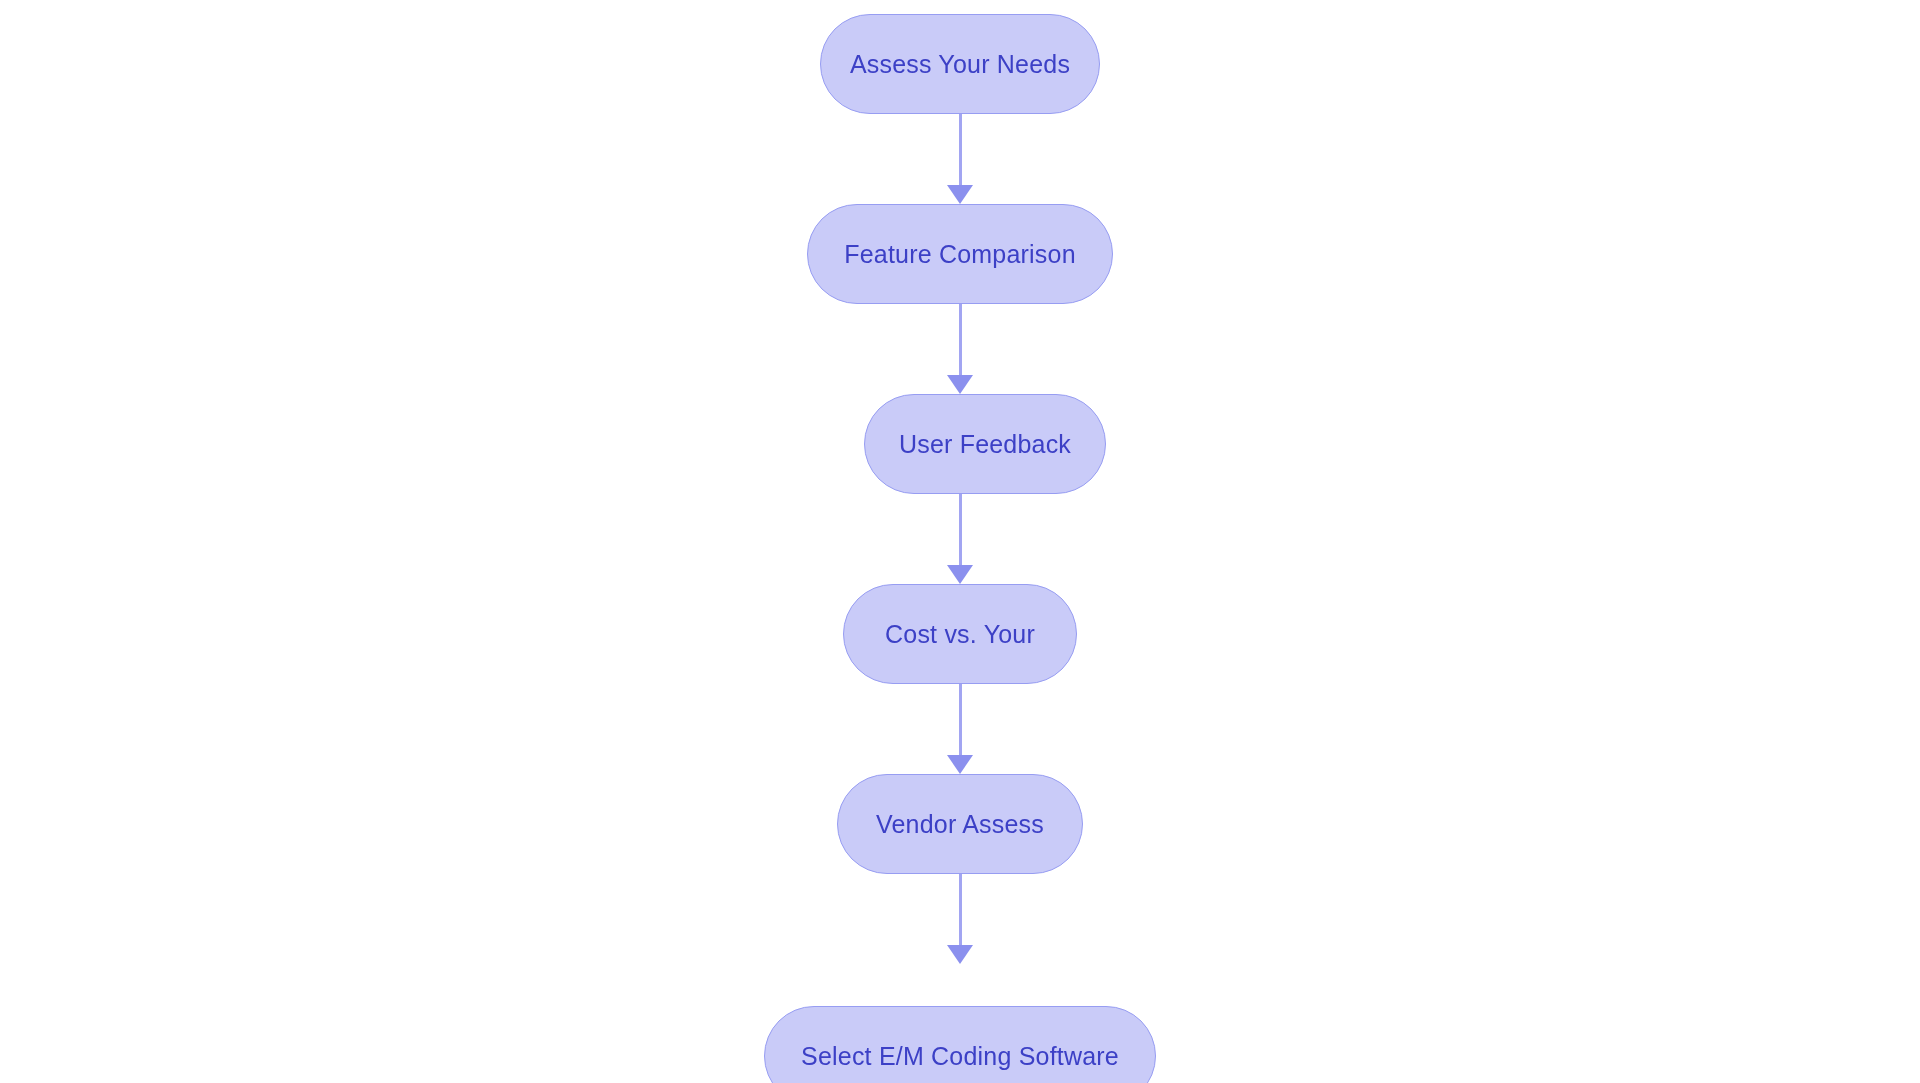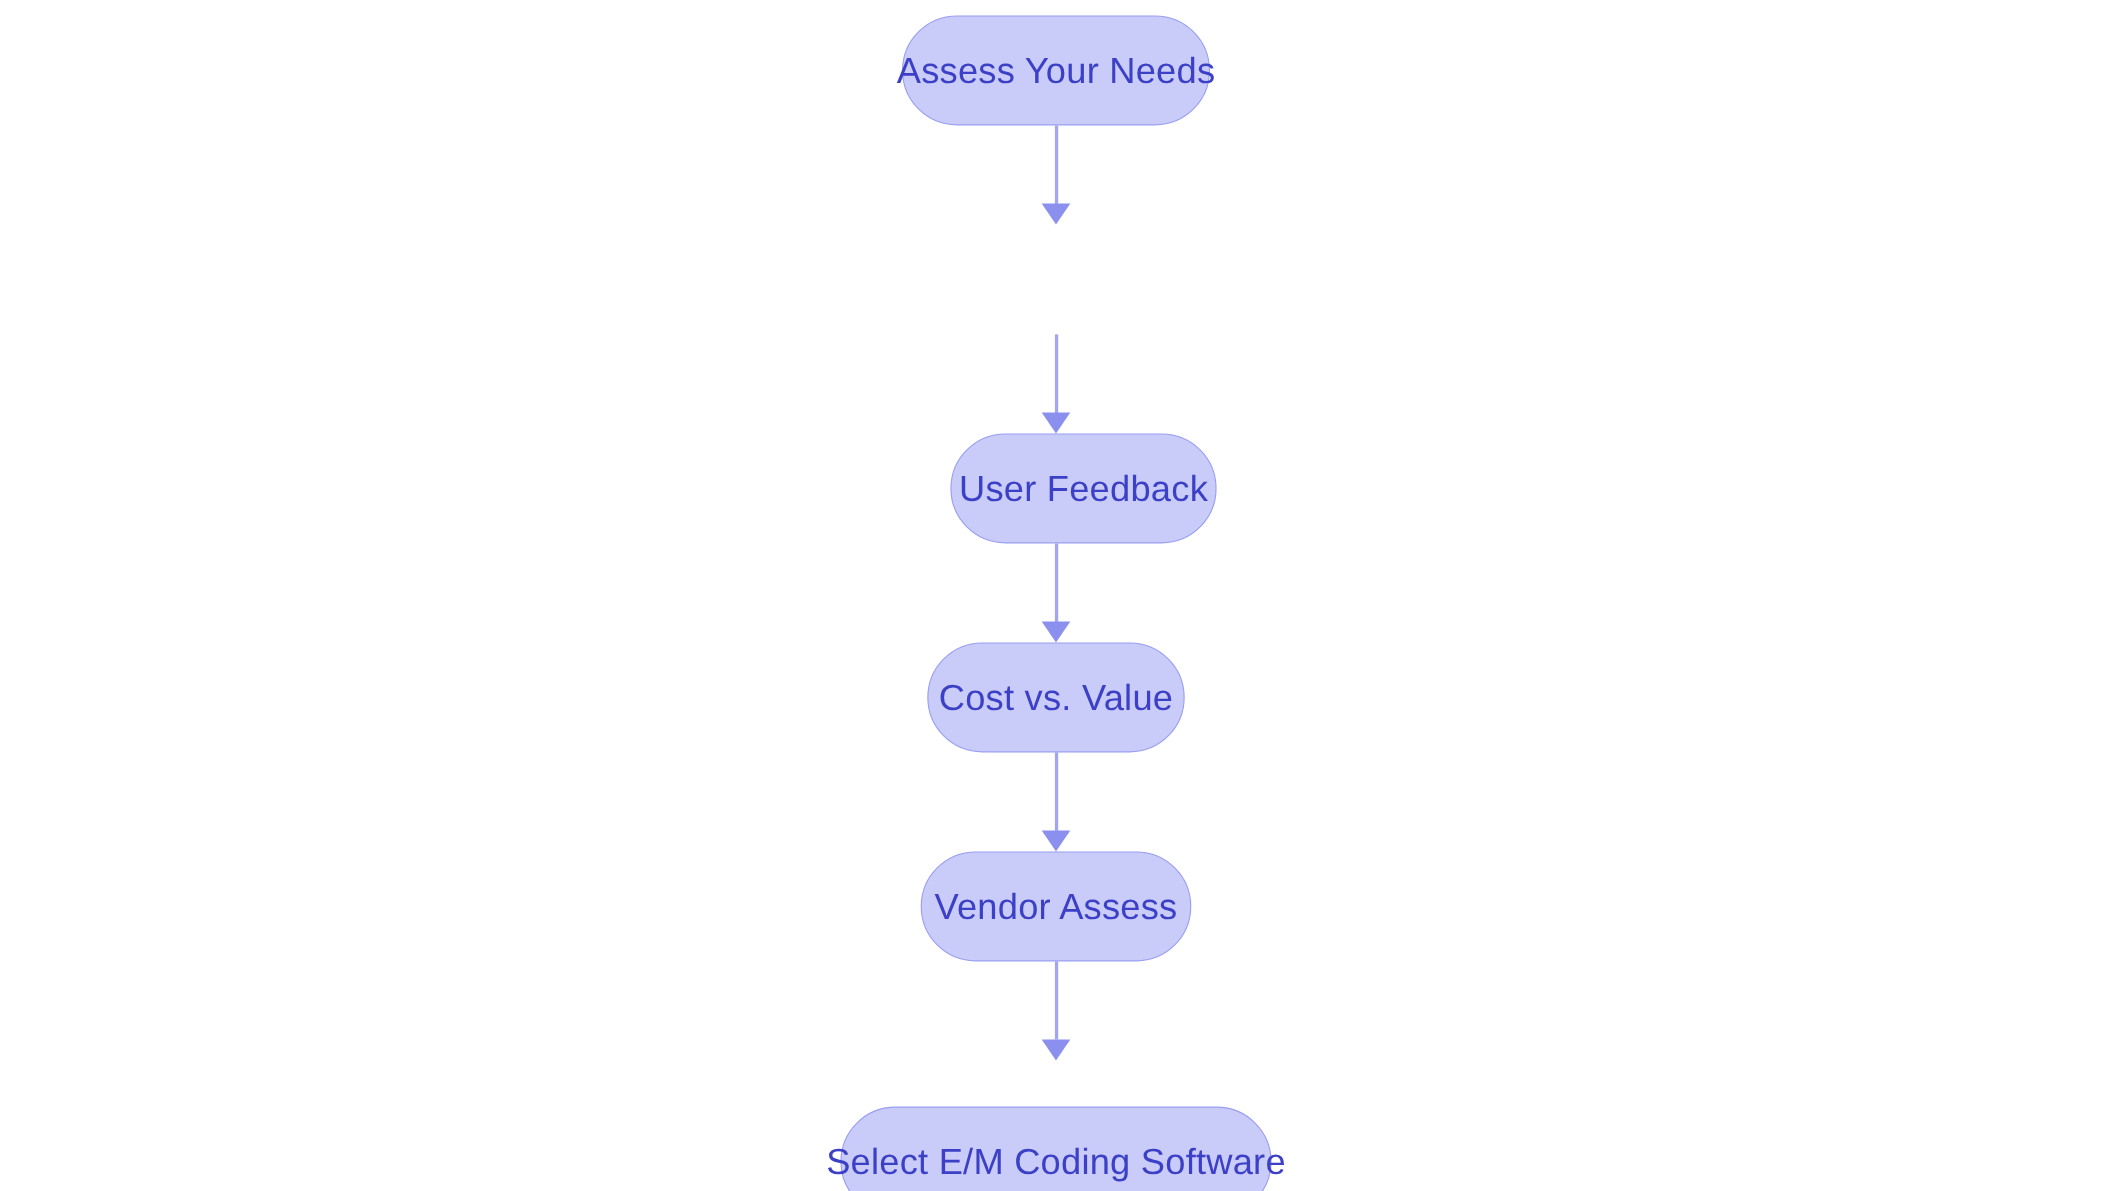--- a/index.html
+++ b/index.html
@@ -21,21 +21,21 @@
     position: absolute;
     height: 100px;
     border-radius: 50px;
     background: #c9cbf8;
     border: 1.5px solid #979df2;
     box-sizing: border-box;
     display: flex;
     align-items: center;
     justify-content: center;
     color: #3c40c6;
-    font-size: 33px;
+    font-size: 25px;
     letter-spacing: 0.2px;
     white-space: nowrap;
   }
   
   .node-0 { left: 820px;  top: 14px;  width: 280px; }
   .node-1 { left: 807px;  top: 204px; width: 306px; }
   .node-2 { left: 864px;  top: 394px; width: 242px; }
   .node-3 { left: 843px;  top: 584px; width: 234px; }
   .node-4 { left: 837px;  top: 774px; width: 246px; }
   .node-5 { left: 764px;  top: 1006px; width: 392px; text-align: right; }
@@ -72,33 +72,36 @@
 
 <div class="canvas">
 
   <div class="flow-node node-0">
     <span>Assess Your Needs</span>
   </div>
 
   <div class="connector-line line-0"></div>
   <div class="connector-arrowhead arrow-0"></div>
 
+  <div class="flow-node node-1">
+    <span>Feature Comparison</span>
+  </div>
 
   <div class="connector-line line-1"></div>
   <div class="connector-arrowhead arrow-1"></div>
 
   <div class="flow-node node-2">
     <span>User Feedback</span>
   </div>
 
   <div class="connector-line line-2"></div>
   <div class="connector-arrowhead arrow-2"></div>
 
   <div class="flow-node node-3">
-    <span>Cost vs. Value</span>
+    <span>Cost vs. Your</span>
   </div>
 
   <div class="connector-line line-3"></div>
   <div class="connector-arrowhead arrow-3"></div>
 
   <div class="flow-node node-4">
     <span>Vendor Assess</span>
   </div>
 
   <div class="connector-line line-4"></div>

